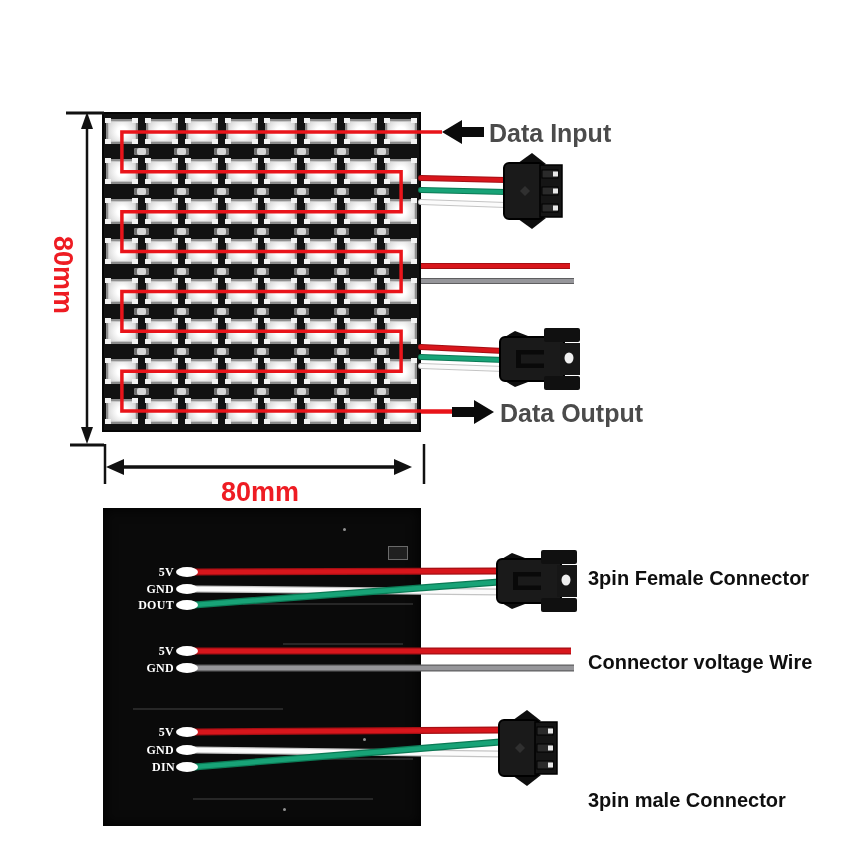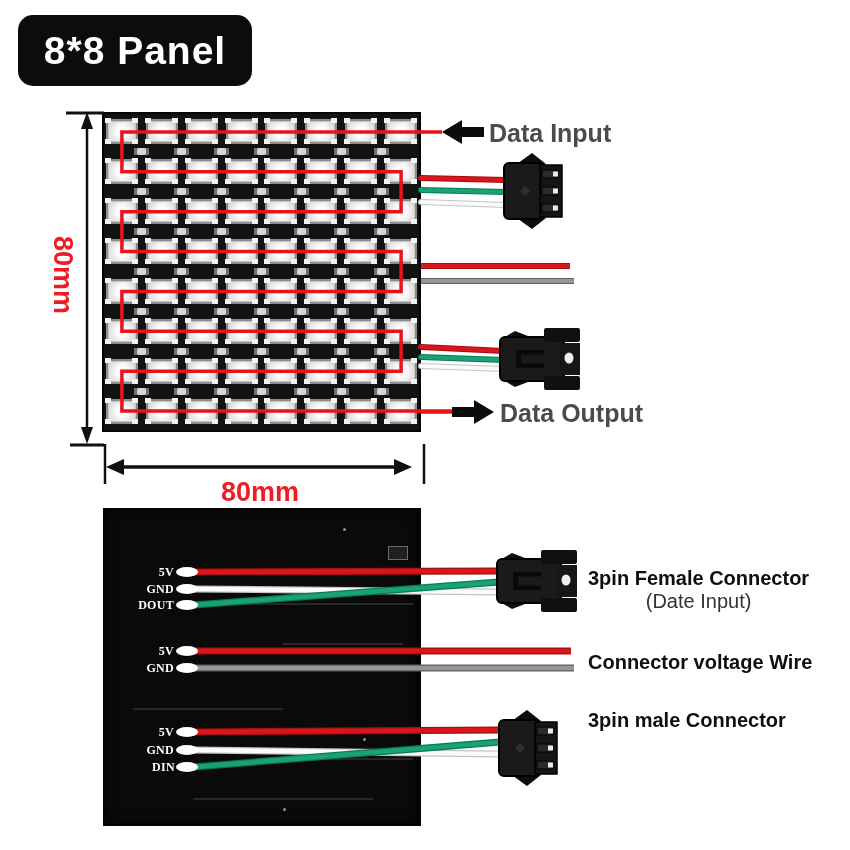--- a/index.html
+++ b/index.html
@@ -43,23 +43,20 @@
   .pin-label{position:absolute;width:66px;text-align:right;color:#ffffff;
              font-family:"Liberation Serif", serif;font-weight:700;font-size:12px;line-height:14px;
              letter-spacing:0.3px;z-index:10;}
   .pad{position:absolute;width:22px;height:10px;background:#ffffff;border-radius:50%;z-index:10;}
 </style>
 </head>
 <body>
 
 <div id="stage">
 
-  <div class="badge">
-    <span>8*8 Panel</span>
-  </div>
 
   <div class="panel-front" id="panel-front">
       <div class="led" style="left: 3.9375px; top: 7.4375px;"></div>
       <div class="led" style="left: 43.8125px; top: 7.4375px;"></div>
       <div class="led" style="left: 83.6875px; top: 7.4375px;"></div>
       <div class="led" style="left: 123.562px; top: 7.4375px;"></div>
       <div class="led" style="left: 163.438px; top: 7.4375px;"></div>
       <div class="led" style="left: 203.312px; top: 7.4375px;"></div>
       <div class="led" style="left: 243.188px; top: 7.4375px;"></div>
       <div class="led" style="left: 283.062px; top: 7.4375px;"></div>
@@ -316,22 +313,21 @@
   </svg>
 
   <div class="txt dim-red rot90" style="left:18px;top:261px;width:90px;height:28px;line-height:28px;">80mm</div>
   <div class="txt dim-red" style="left:180px;top:477px;width:160px;">80mm</div>
 
   <div class="txt flow-label" style="left:500px;top:399px;">Data Output</div>
   <div class="txt flow-label" style="left:489px;top:119px;">Data Input</div>
 
   <div class="txt" style="left:588px;top:566px;">
     <div class="conn-label">3pin Female Connector</div>
-    <div class="conn-sub">(Date Input)</div>
   </div>
   <div class="txt" style="left:588px;top:650px;">
     <div class="conn-label">Connector voltage Wire</div>
   </div>
-  <div class="txt" style="left:588px;top:708px;">
+  <div class="txt" style="left:588px;top:788px;">
     <div class="conn-label">3pin male Connector</div>
   </div>
 
 </div>
 
 </body></html>

